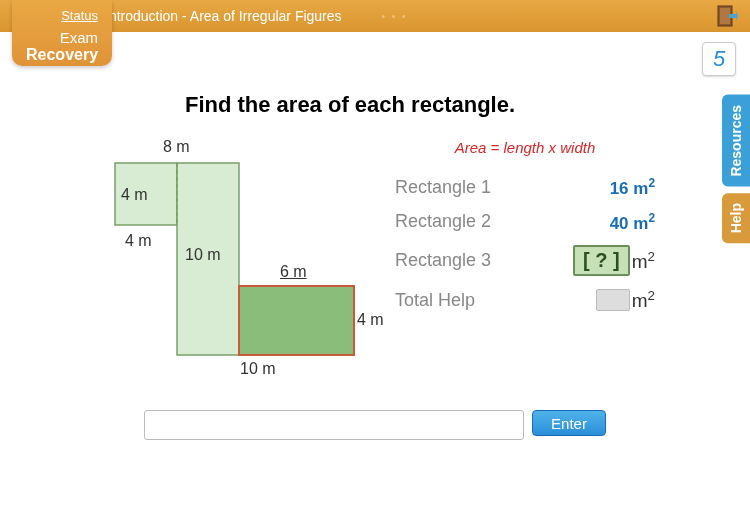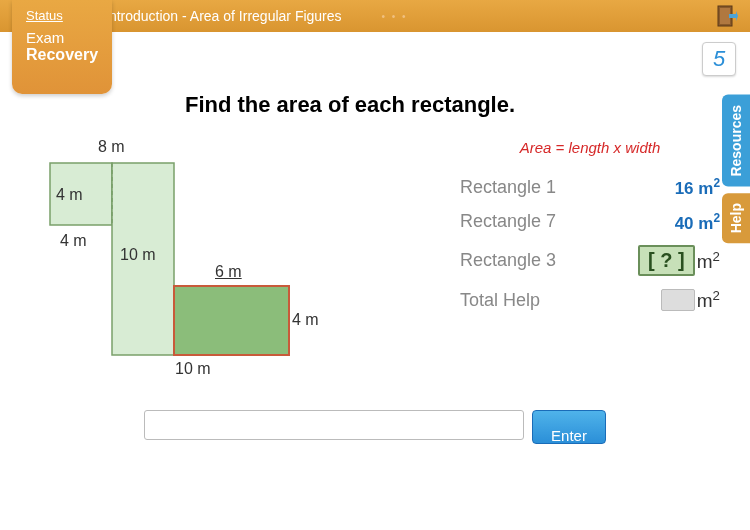--- a/index.html
+++ b/index.html
@@ -3,56 +3,56 @@
   <meta charset="utf-8">
   <style>
     * { margin: 0; padding: 0; box-sizing: border-box; }
     body { width: 750px; height: 530px; font-family: Arial, sans-serif; background: #fff; position: relative; overflow: hidden; }
     
     .header { background: linear-gradient(to bottom, #e8a843, #d99530); height: 32px; display: flex; align-items: center; padding-left: 105px; color: #fff; font-size: 14px; position: relative; }
     .header-title { font-weight: 500; }
     .header-dots { margin-left: 40px; color: #f0c080; font-size: 10px; letter-spacing: 2px; }
     .door-icon { position: absolute; right: 12px; top: 4px; width: 22px; height: 24px; }
     
-    .status-badge { position: absolute; top: 0; left: 12px; background: linear-gradient(to bottom, #e9a843, #e09338); border-radius: 0 0 10px 10px; padding: 8px 14px 30px; text-align: left; color: #fff; z-index: 10; box-shadow: 0 2px 4px rgba(0,0,0,0.2); }
+    .status-badge { position: absolute; top: 0; left: 12px; background: linear-gradient(to bottom, #e9a843, #e09338); border-radius: 0 0 10px 10px; padding: 8px 14px 2px; text-align: right; color: #fff; z-index: 10; box-shadow: 0 2px 4px rgba(0,0,0,0.2); }
     .status-top { font-size: 13px; text-decoration: underline; margin-bottom: 6px; }
     .status-line1 { font-size: 15px; font-weight: normal; }
     .status-line2 { font-size: 16px; font-weight: bold; }
     
     .hint-counter { position: absolute; right: 14px; top: 42px; background: #fff; border: 1px solid #ccc; border-radius: 4px; width: 34px; height: 34px; display: flex; align-items: center; justify-content: center; font-size: 22px; color: #2b8fd8; font-weight: 500; font-style: italic; box-shadow: 0 1px 2px rgba(0,0,0,0.15); }
     
     .side-tabs { position: absolute; right: 0; top: 95px; display: flex; flex-direction: column; gap: 6px; }
     .side-tab { writing-mode: vertical-rl; transform: rotate(180deg); padding: 10px 6px; color: #fff; font-size: 14px; font-weight: bold; border-radius: 0 6px 6px 0; cursor: pointer; }
     .tab-resources { background: #3b9fd8; }
     .tab-help { background: #d89a3b; }
     
     .content { padding: 60px 30px 0 30px; }
     .question-title { text-align: center; font-size: 22px; font-weight: bold; margin-bottom: 10px; margin-left: -50px; }
     
-    .problem-area { display: flex; gap: 20px; align-items: flex-start; justify-content: space-between; margin-top: 10px; }
+    .problem-area { display: flex; gap: 20px; align-items: flex-start; justify-content: center; margin-top: 10px; }
     
     .figure-container { position: relative; width: 280px; height: 260px; flex-shrink: 0; }
     .figure-svg { position: absolute; top: 0; left: 0; }
     .fig-label { position: absolute; font-size: 16px; color: #333; white-space: nowrap; }
     
     .answers-panel { width: 260px; padding-top: 5px; }
     .answers-q { color: #d62828; font-size: 18px; font-weight: bold; text-align: center; line-height: 1.3; }
     .answers-formula { color: #d62828; font-size: 15px; font-style: italic; text-align: center; margin: 6px 0 14px; }
     .answer-row { display: flex; align-items: center; justify-content: space-between; padding: 6px 0; font-size: 18px; }
     .answer-label { color: #888; font-weight: 500; }
     .answer-value { color: #1a6cb8; font-weight: 600; font-size: 17px; }
     .answer-unknown { display: inline-flex; align-items: center; }
     .unknown-box { background: #c7e0b8; border: 2px solid #6a8f5a; padding: 2px 8px; font-size: 20px; font-weight: bold; color: #2a5020; border-radius: 2px; margin-right: 2px; }
     .grey-box { background: #ddd; border: 1px solid #bbb; width: 34px; height: 22px; display: inline-block; border-radius: 2px; margin-right: 2px; vertical-align: middle; }
     .unit-sup { font-size: 0.7em; vertical-align: super; }
     .m2-black { color: #333; font-weight: normal; font-size: 19px; }
     
     .input-row { display: flex; justify-content: center; gap: 8px; margin-top: 22px; }
     .answer-input { width: 380px; height: 30px; border: 1px solid #bbb; border-radius: 3px; padding: 0 8px; font-size: 15px; }
-    .enter-btn { background: linear-gradient(to bottom, #4fb3ea, #2b8fd8); border: 1px solid #1a6cb8; color: #fff; padding: 16px 18px; height: 18px; border-radius: 4px; font-size: 15px; cursor: pointer; }
+    .enter-btn { background: linear-gradient(to bottom, #4fb3ea, #2b8fd8); border: 1px solid #1a6cb8; color: #fff; padding: 0 18px; height: 26px; border-radius: 4px; font-size: 15px; cursor: pointer; }
   </style>
 </head>
 <body>
 
 <div class="header">
   <span class="header-title">Introduction - Area of Irregular Figures</span>
   <span class="header-dots">• • •</span>
   <svg class="door-icon" viewBox="0 0 22 24">
     <rect x="2" y="2" width="14" height="20" fill="#8a5a2a" stroke="#5a3818" stroke-width="1"></rect>
     <rect x="4" y="4" width="10" height="16" fill="#b07840"></rect>
@@ -101,21 +101,21 @@
     </div>
 
     <div class="answers-panel">
       <div class="answers-formula">Area = length x width</div>
 
       <div class="answer-row">
         <span class="answer-label">Rectangle 1</span>
         <span class="answer-value"><span>16 m</span><span class="unit-sup">2</span></span>
       </div>
       <div class="answer-row">
-        <span class="answer-label">Rectangle 7</span>
+        <span class="answer-label">Rectangle 2</span>
         <span class="answer-value"><span>40 m</span><span class="unit-sup">2</span></span>
       </div>
       <div class="answer-row">
         <span class="answer-label">Rectangle 3</span>
         <span class="answer-unknown">
           <span class="unknown-box">[ ? ]</span>
           <span class="m2-black"><span>m</span><span class="unit-sup">2</span></span>
         </span>
       </div>
       <div class="answer-row">

